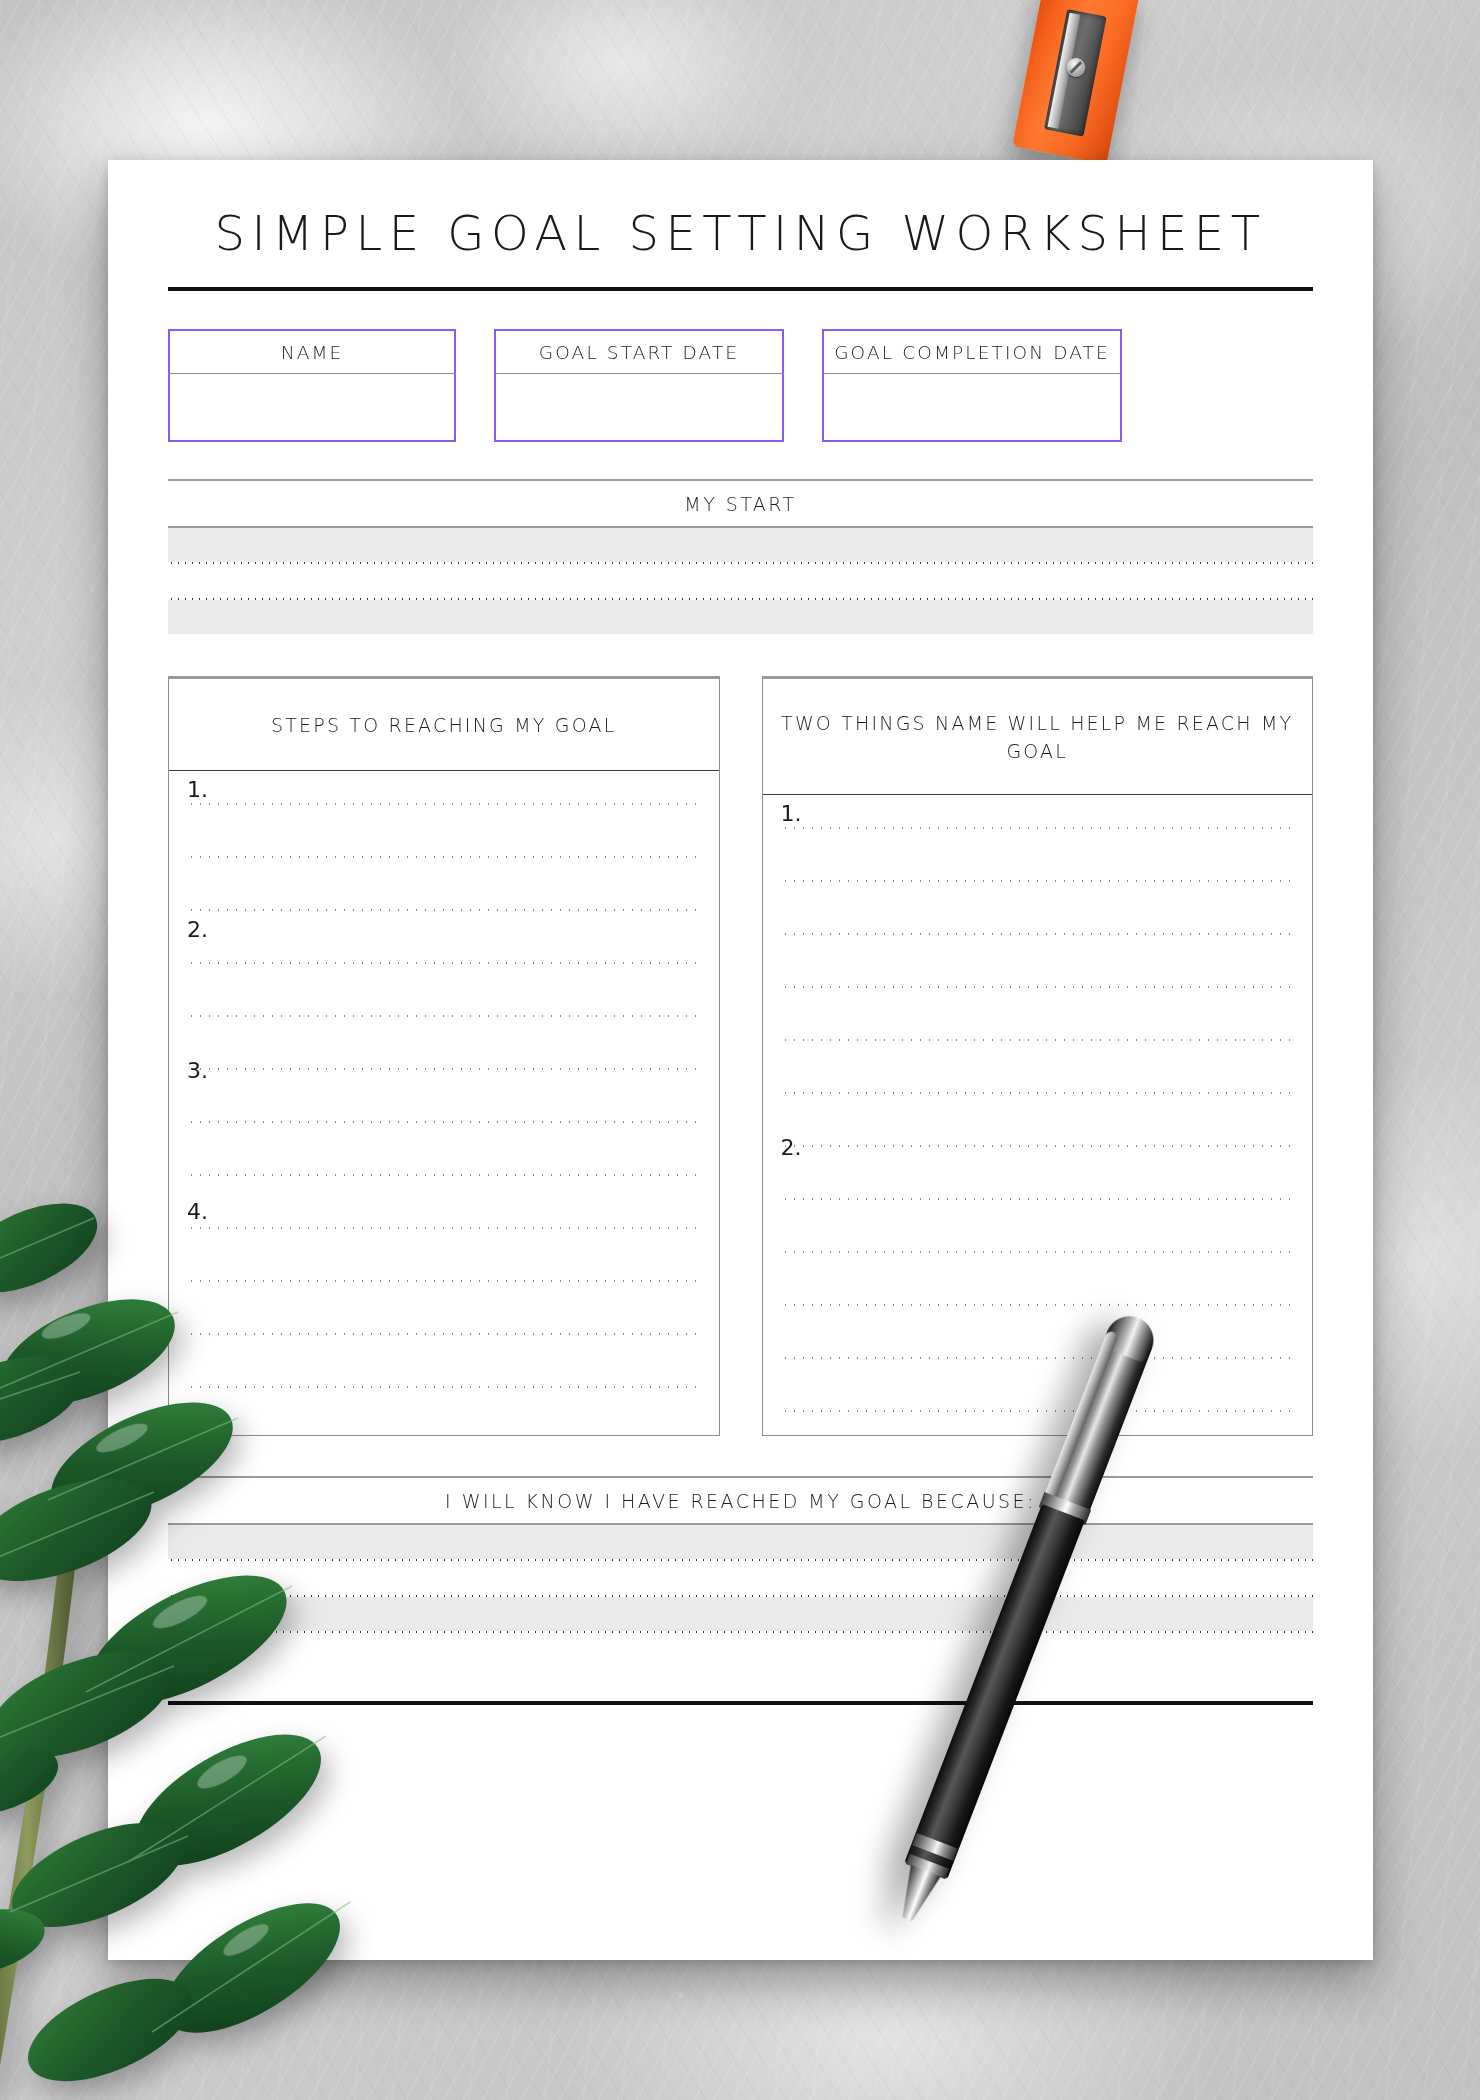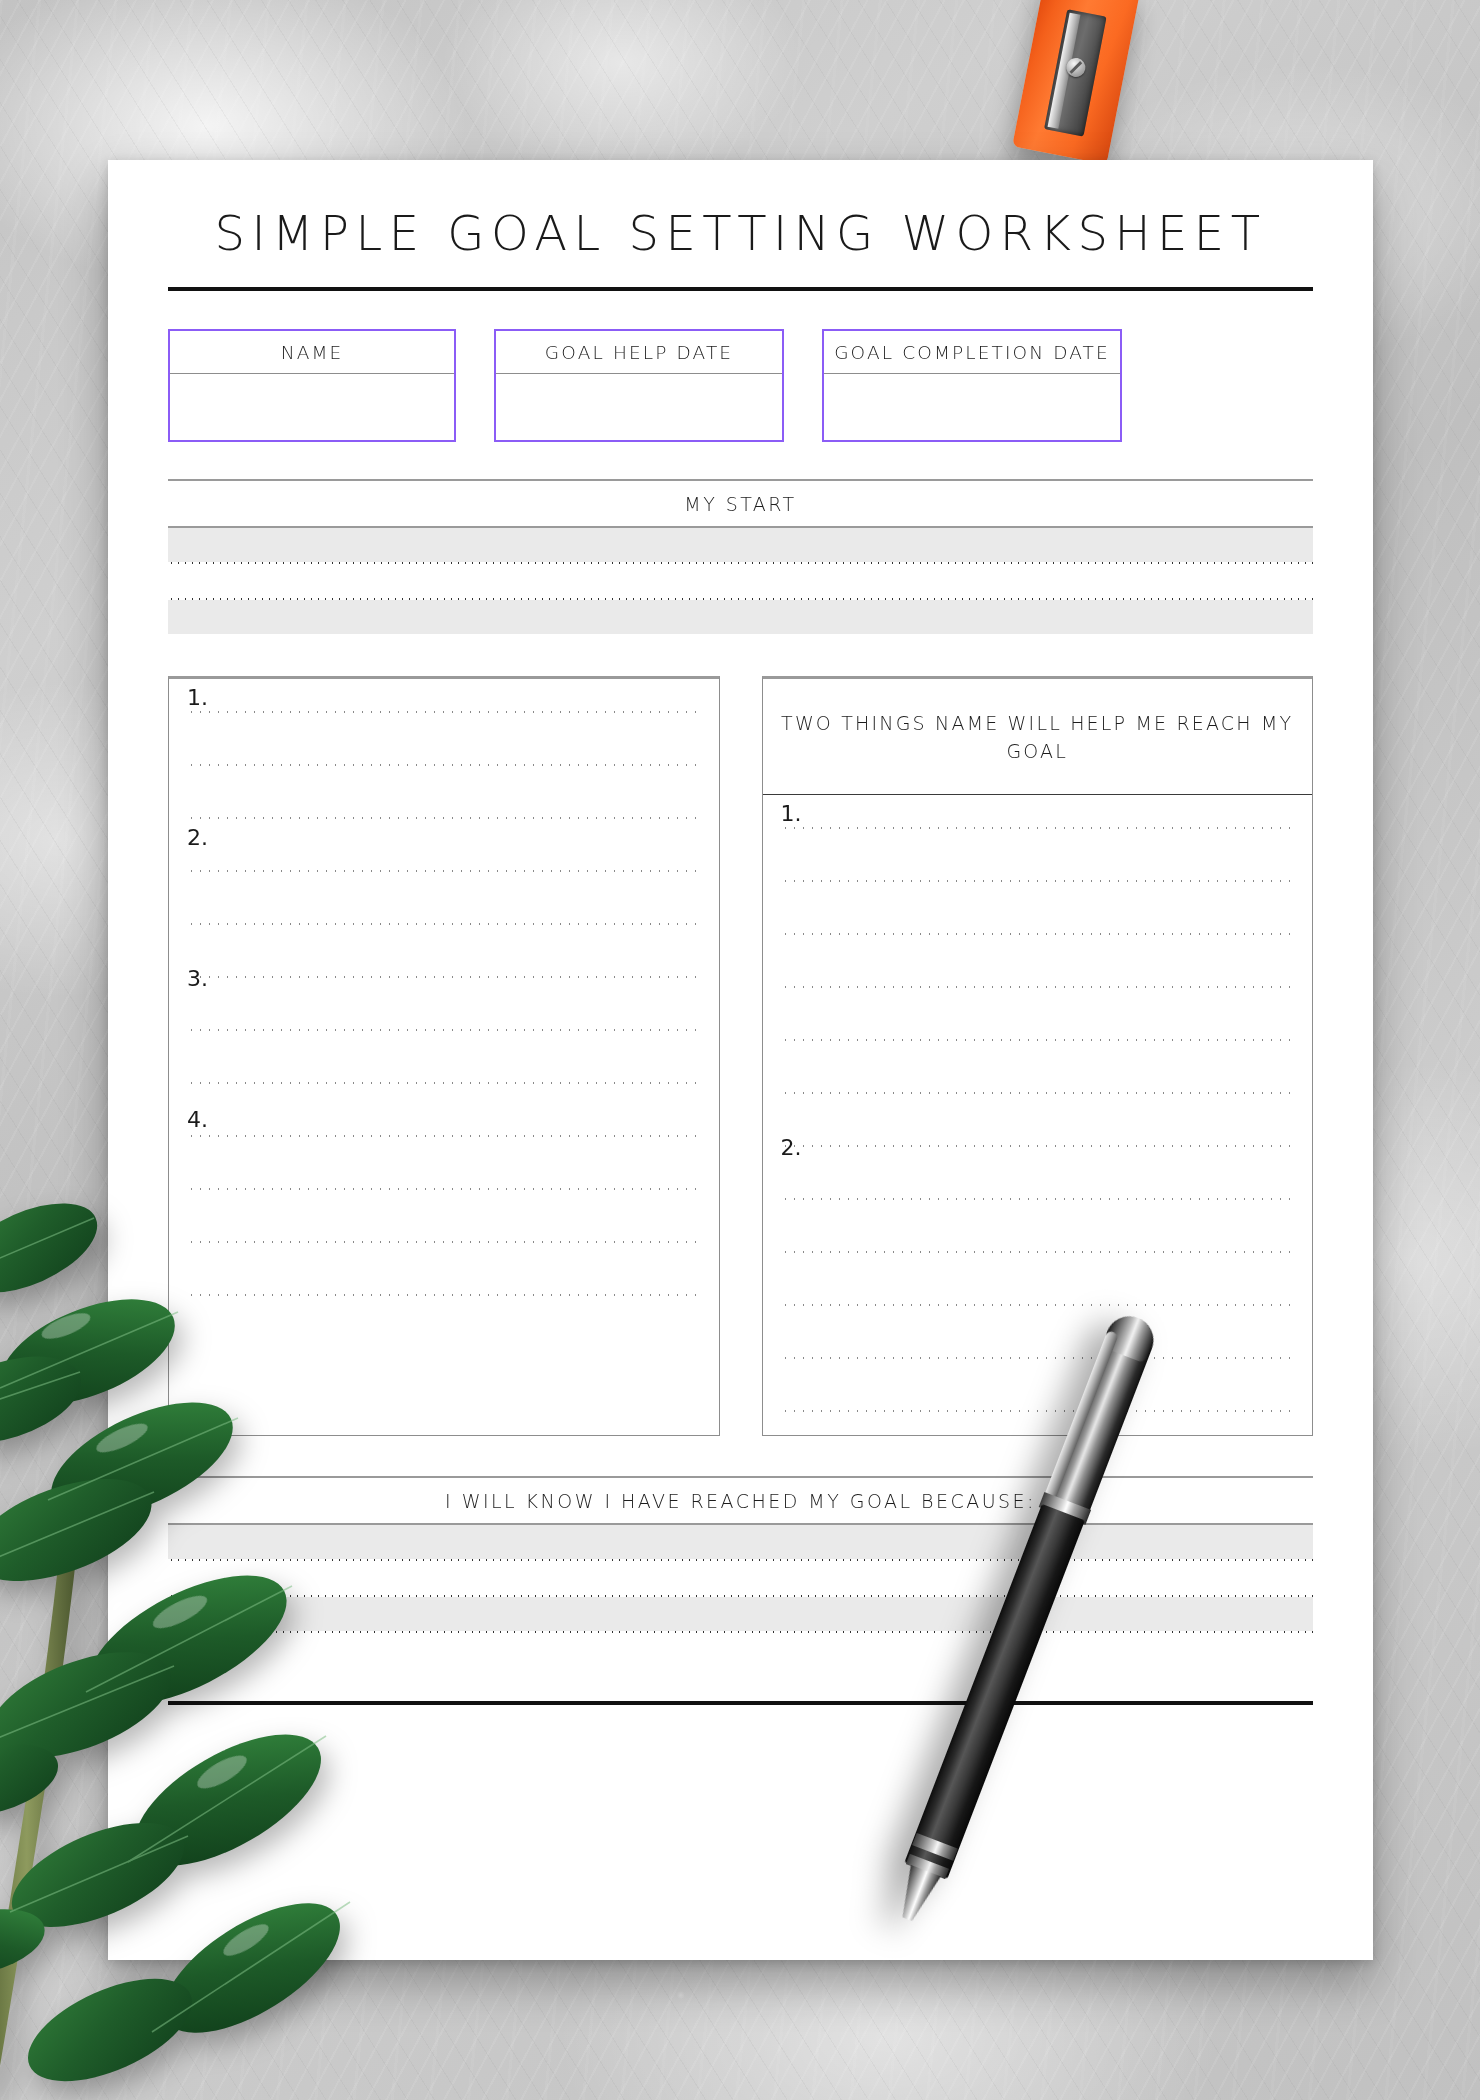--- a/index.html
+++ b/index.html
@@ -262,21 +262,21 @@
 
   <div class="doc-title">SIMPLE GOAL SETTING WORKSHEET</div>
   <div class="title-rule"></div>
 
   <div class="fields">
     <div class="field name">
       <div class="lab">NAME</div>
       <div class="blank"></div>
     </div>
     <div class="field start">
-      <div class="lab">GOAL HELP DATE</div>
+      <div class="lab">GOAL START DATE</div>
       <div class="blank"></div>
     </div>
     <div class="field completion">
       <div class="lab">GOAL COMPLETION DATE</div>
       <div class="blank"></div>
     </div>
   </div>
 
   <div class="band">
     <div class="band-top"></div>
@@ -287,20 +287,21 @@
       <div class="dotline"></div>
       <div class="wrow"></div>
       <div class="dotline"></div>
       <div class="wrow shade"></div>
     </div>
   </div>
 
   <div class="cols">
 
     <div class="col">
+      <div class="col-head">STEPS TO REACHING MY GOAL</div>
       <div class="col-body">
         <div class="lines">
           <div class="lrow" style="height:34px">
               <div class="ldot"></div>
             </div>
           <div class="lrow">
               <div class="ldot"></div>
             </div>
           <div class="lrow">
               <div class="ldot"></div>

